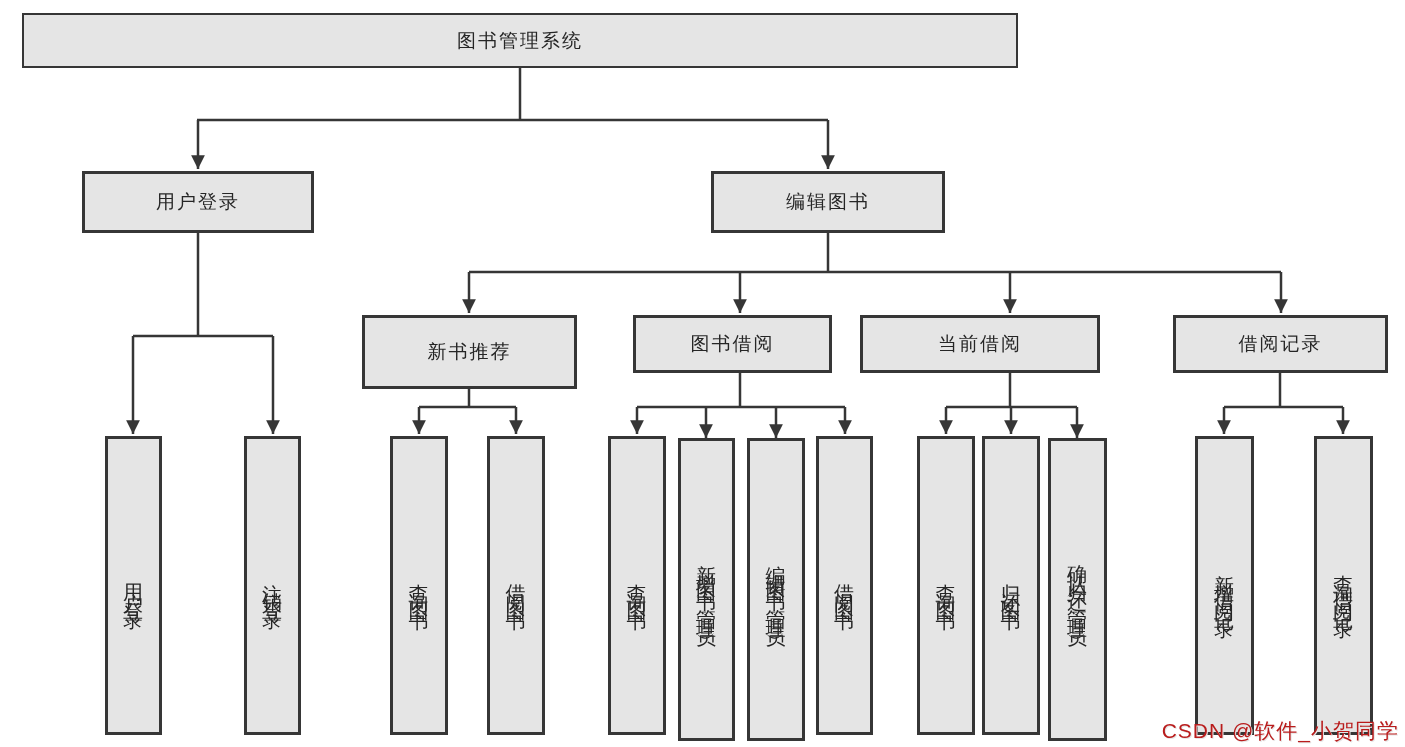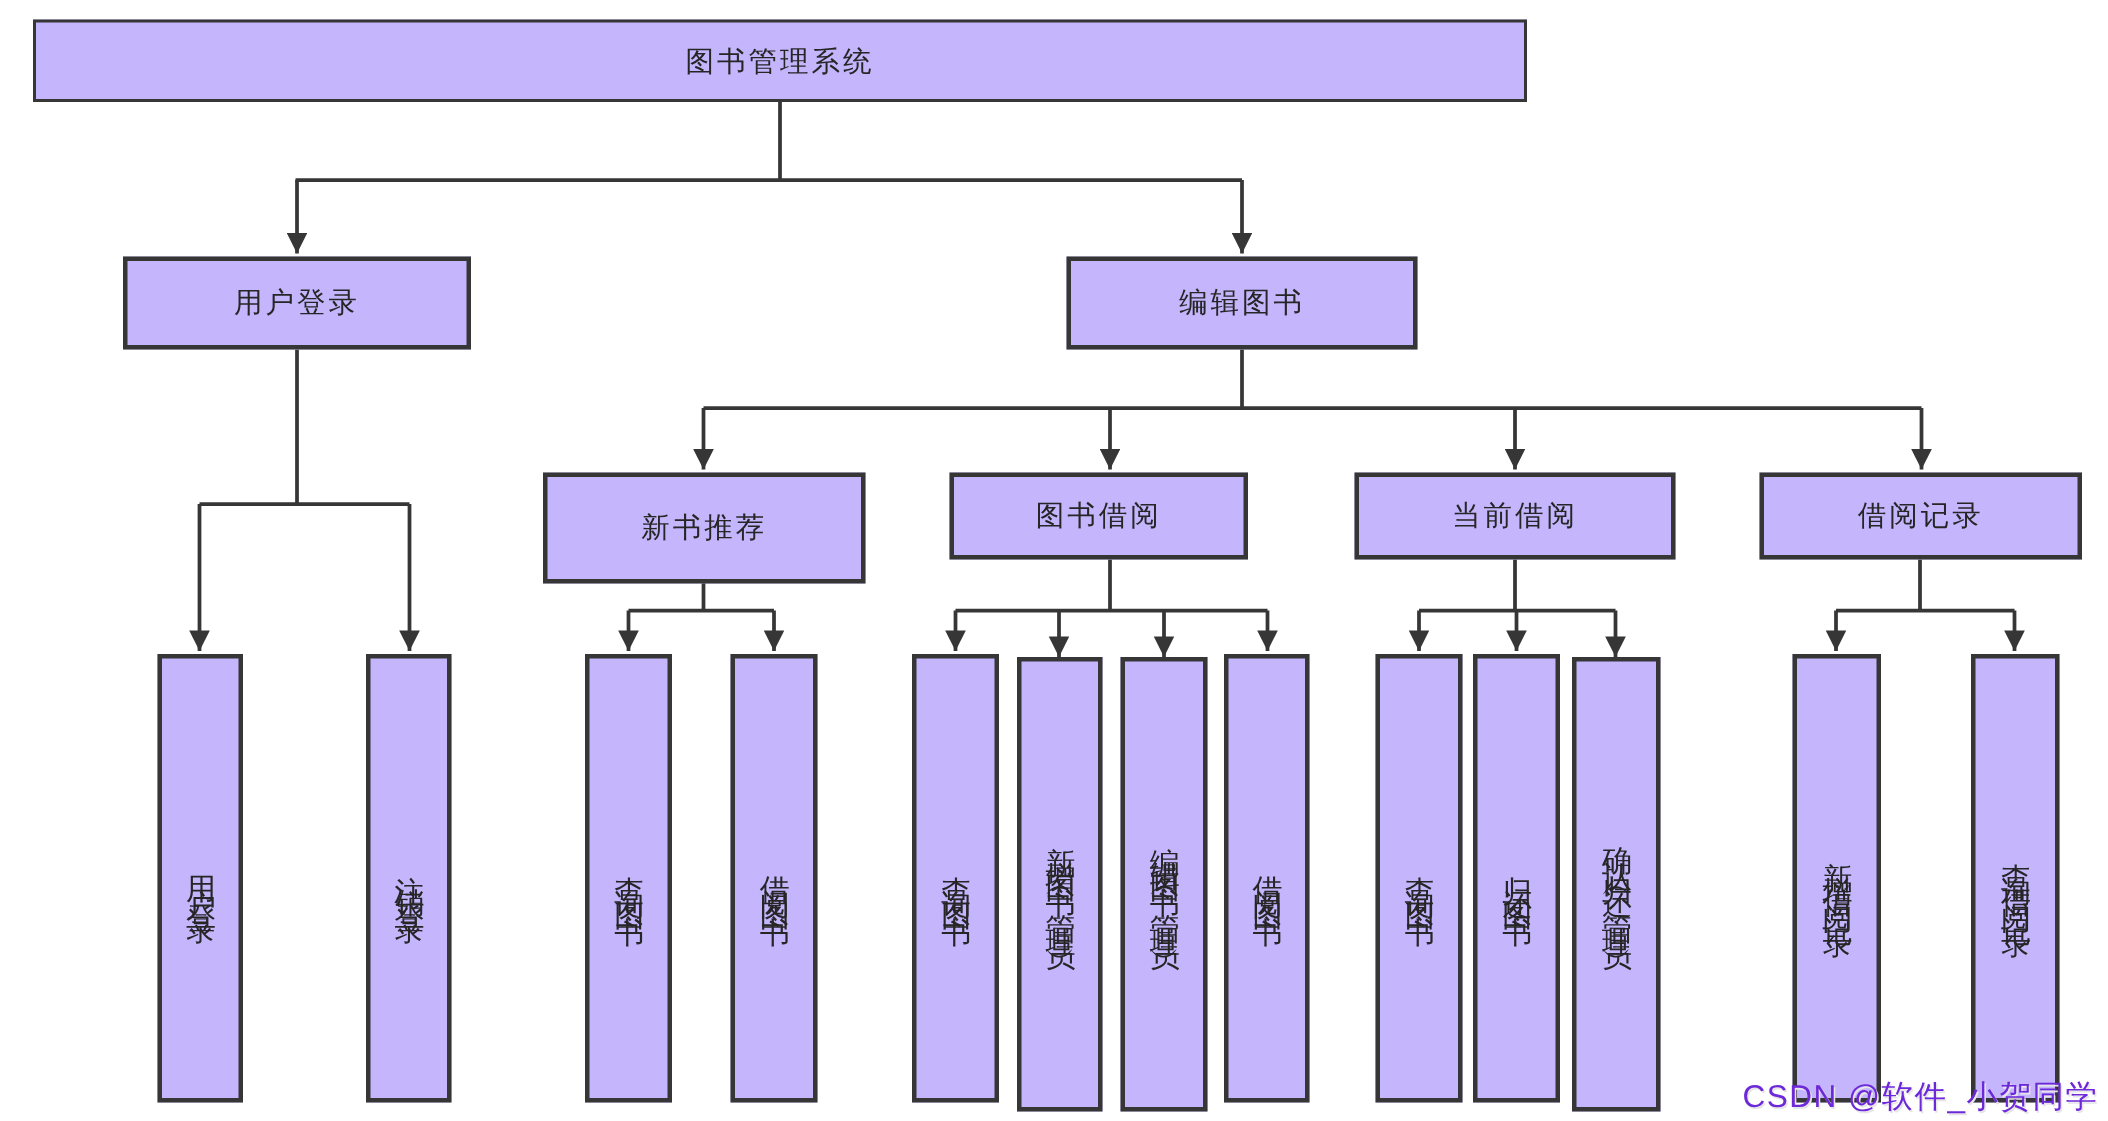--- a/index.html
+++ b/index.html
@@ -13,21 +13,21 @@
   }
   .connectors {
     position: absolute;
     left: 0; top: 0;
     width: 1405px; height: 747px;
     pointer-events: none;
   }
   .node {
     position: absolute;
     box-sizing: border-box;
-    background: #c4b5fd;
+    background: #e5e5e5;
     border: 3px solid #363636;
     color: #262626;
     display: flex;
     align-items: center;
     justify-content: center;
     font-size: 19px;
     letter-spacing: 2px;
     text-align: center;
     white-space: nowrap;
   }
@@ -38,21 +38,21 @@
     letter-spacing: 9px;
     line-height: 1;
     white-space: nowrap;
   }
   .watermark {
     position: absolute;
     right: 6px;
     bottom: 2px;
     font-size: 21px;
     letter-spacing: 1px;
-    color: #6d28d9;
+    color: #b91c1c;
     text-shadow: 1px 1px 0 #e6e6e6;
     z-index: 5;
   }
 </style>
 </head>
 <body>
 
 <div class="canvas">
 
   <svg class="connectors" viewBox="0 0 1405 747" xmlns="http://www.w3.org/2000/svg">
@@ -115,21 +115,21 @@
   <div class="node" style="left:711px; top:171px; width:234px; height:62px;">
     <span class="lbl">编辑图书</span>
   </div>
 
   <div class="node" style="left:362px; top:315px; width:215px; height:74px;">
     <span class="lbl">新书推荐</span>
   </div>
   <div class="node" style="left:633px; top:315px; width:199px; height:58px;">
     <span class="lbl">图书借阅</span>
   </div>
-  <div class="node" style="left:903px; top:315px; width:214px; height:58px;">
+  <div class="node" style="left:860px; top:315px; width:240px; height:58px;">
     <span class="lbl">当前借阅</span>
   </div>
   <div class="node" style="left:1173px; top:315px; width:215px; height:58px;">
     <span class="lbl">借阅记录</span>
   </div>
 
   <div class="node v" style="left:105px; top:436px; width:57px; height:299px;">
     <span class="lbl">用户登录</span>
   </div>
   <div class="node v" style="left:244px; top:436px; width:57px; height:299px;">

